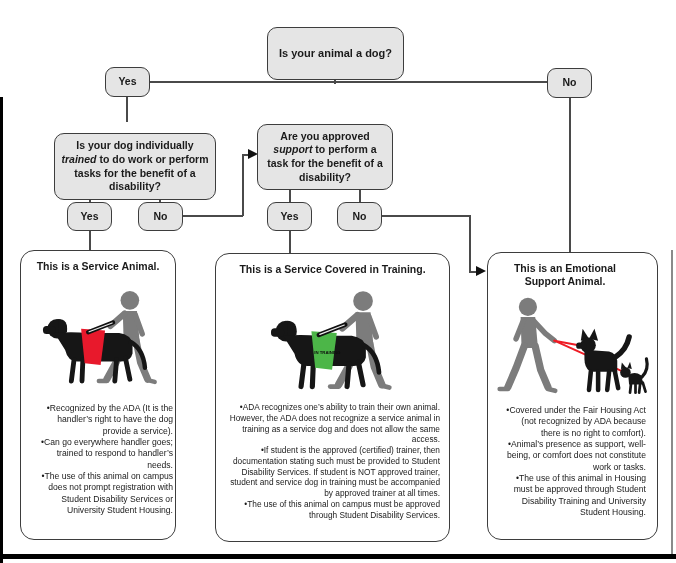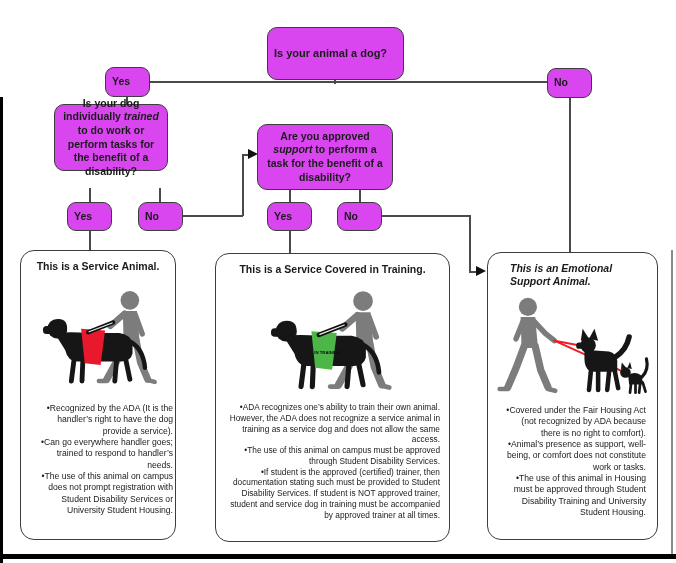--- a/index.html
+++ b/index.html
@@ -7,37 +7,37 @@
   #stage {
     position: relative; width: 676px; height: 563px;
     background: #ffffff; overflow: hidden;
   }
   
   .frame { position: absolute; background: #000; }
   .frame-right { background: #8a8a8a; }
 
   
   .node {
-    position: absolute; background: #d946ef;
+    position: absolute; background: #e5e5e5;
     border: 1.6px solid #3d3d3d; border-radius: 10px;
-    display: flex; align-items: center; 
+    display: flex; align-items: center; justify-content: center;
     text-align: center; font-weight: bold; color: #1a1a1a;
     font-size: 10.5px; line-height: 1.3; padding: 3px 6px;
   }
   .node.answer { border-radius: 9px; font-size: 10.5px; }
   .outcome {
     position: absolute; background: #fff;
     border: 1.6px solid #3d3d3d; border-radius: 14px;
     color: #1a1a1a; overflow: hidden;
   }
   .outcome-title {
     font-weight: bold; font-size: 10.5px; line-height: 1.2;
     text-align: center; padding: 9px 8px 0 8px; color: #1a1a1a;
   }
-  .outcome-title.left { text-align: left; padding-left: 22px; width: 140px; font-style: italic; }
+  .outcome-title.left { text-align: center; padding-left: 22px; width: 140px; }
   .illu { position: absolute; }
   .bullets {
     position: absolute; list-style: none;
     font-size: 8.6px; line-height: 1.32; color: #1a1a1a; text-align: right;
   }
   .bullets li::before { content: "\2022 "; }
   .bullets.dense { font-size: 8.3px; line-height: 1.3; }
 
   
   .line { position: absolute; background: #4a4a4a; }
@@ -83,21 +83,21 @@
   </div>
 
   <div class="node answer" style="left:105px; top:67px; width:45px; height:30px;">
     <span>Yes</span>
   </div>
 
   <div class="node answer" style="left:547px; top:68px; width:45px; height:30px;">
     <span>No</span>
   </div>
 
-  <div class="node" style="left:54px; top:104px; width:114px; height:67px;">
+  <div class="node" style="left:54px; top:133px; width:162px; height:67px;">
     <span><span>Is your dog individually </span><em class="q">trained</em><span> to do work or perform tasks for the benefit of a disability?</span></span>
   </div>
 
   <div class="node" style="left:257px; top:124px; width:136px; height:66px;">
     <span><span>Are you approved </span><em class="q">support</em><span> to perform a task for the benefit of a disability?</span></span>
   </div>
 
   <div class="node answer" style="left:67px; top:202px; width:45px; height:29px;">
     <span>Yes</span>
   </div>
@@ -178,22 +178,22 @@
       <path d="M52 47 L79 49 L74 88 L56 86 Z" fill="#4cb648"></path>
       <text x="55" y="71" font-size="4.6" font-weight="bold" fill="#0d0d0d">IN TRAINING</text>
       <g>
         <path d="M60 51 L88 40" stroke="#111" stroke-width="5" stroke-linecap="round" fill="none"></path>
         <path d="M61 50.5 L87 40.5" stroke="#e9e9e9" stroke-width="1.3" stroke-linecap="round" fill="none"></path>
       </g>
     </svg>
 
     <ul class="bullets dense" style="left:12px; top:148px; width:212px;">
       <li>ADA recognizes one’s ability to train their own animal. However, the ADA does not recognize a service animal in training as a service dog and does not allow the same access.</li>
+      <li>If student is the approved (certified) trainer, then documentation stating such must be provided to Student Disability Services.  If student is NOT approved trainer, student and service dog in training must be accompanied by approved trainer at all times.</li>
       <li>The use of this animal on campus must be approved through Student Disability Services.</li>
-      <li>If student is the approved (certified) trainer, then documentation stating such must be provided to Student Disability Services.  If student is NOT approved trainer, student and service dog in training must be accompanied by approved trainer at all times.</li>
     </ul>
   </div>
 
   <div class="outcome" style="left:487px; top:252px; width:171px; height:288px;">
     <div class="outcome-title left">This is an Emotional Support Animal.</div>
 
     <svg class="illu" style="left:8px; top:42px;" width="155" height="105" viewBox="0 0 170 115">
 
       <g fill="#7c7c7c" stroke="#7c7c7c">
         <circle cx="35" cy="13" r="10" stroke="none"></circle>

